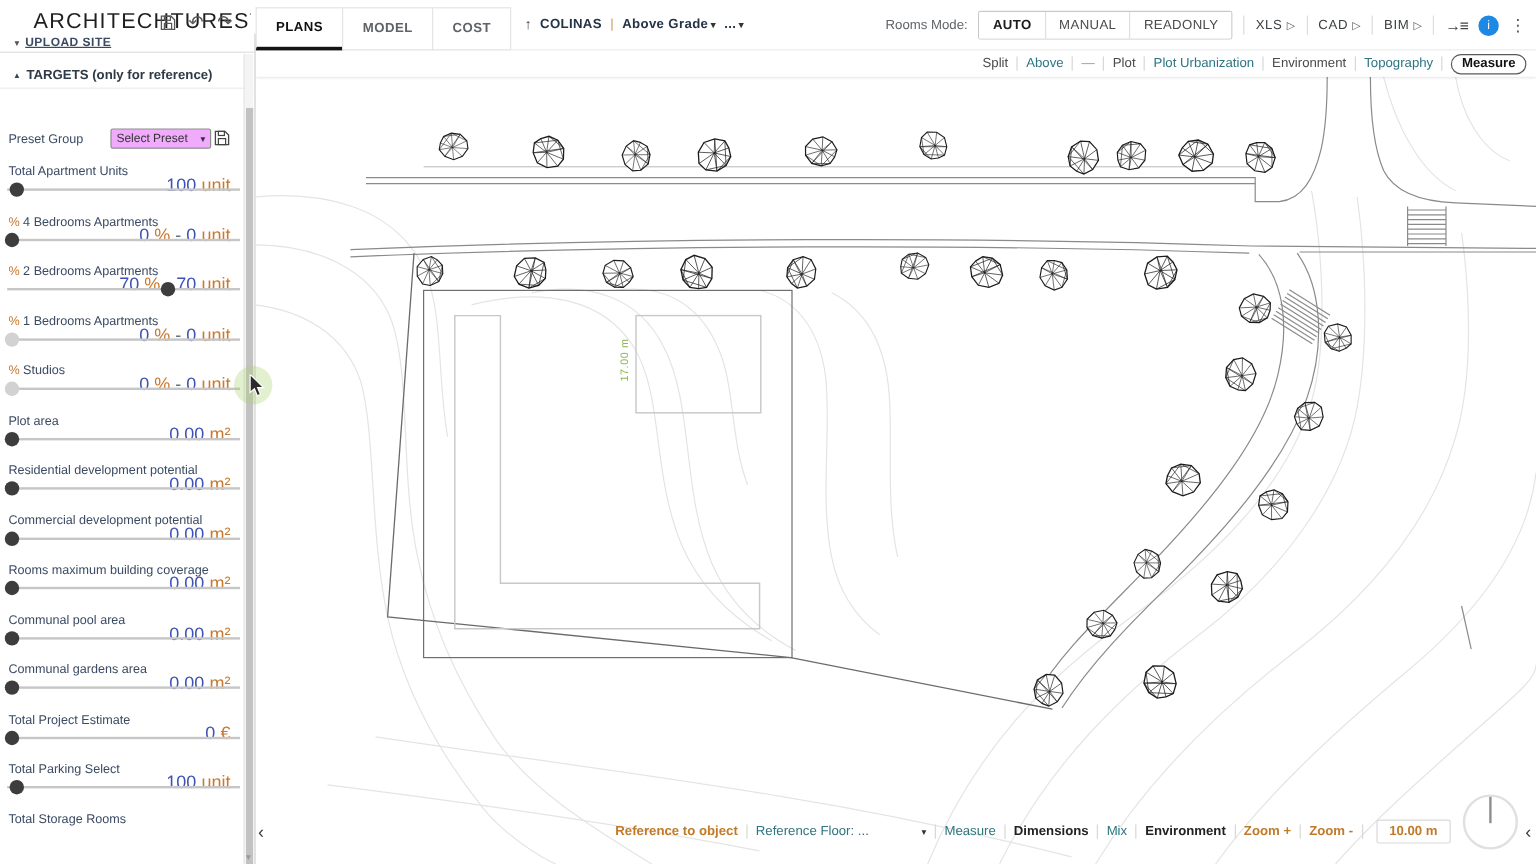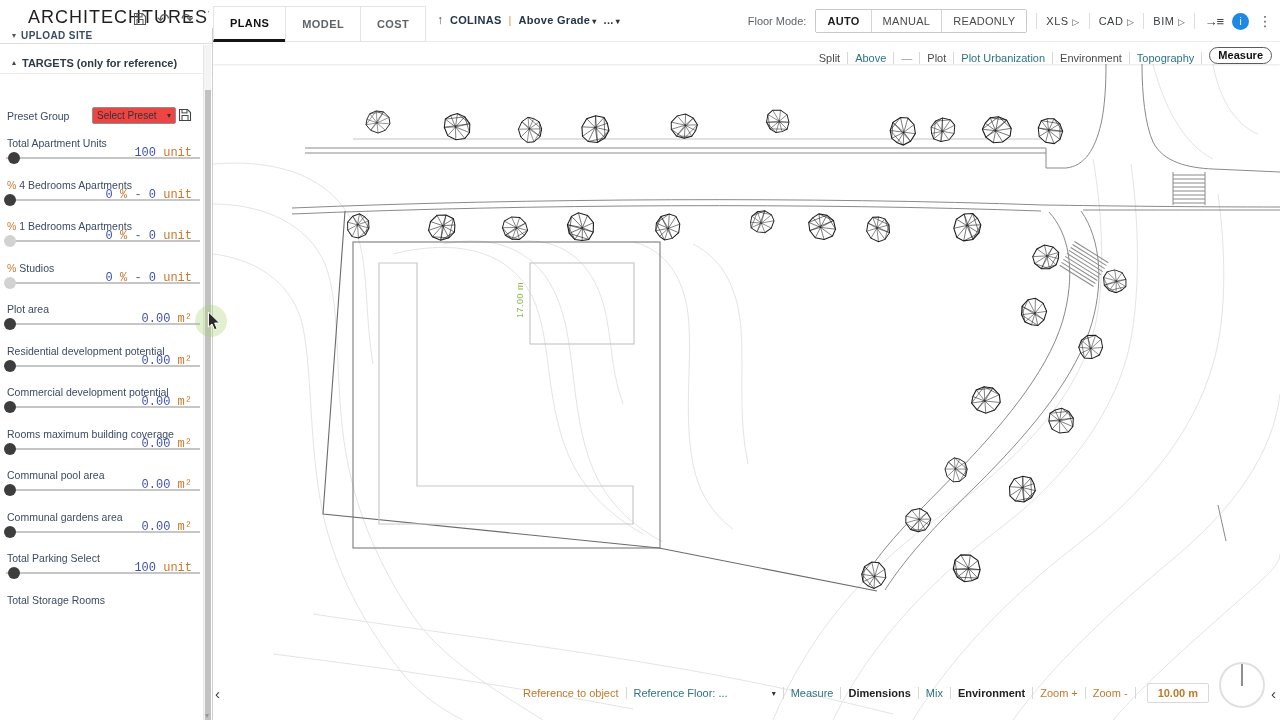--- a/index.html
+++ b/index.html
@@ -43,53 +43,53 @@
   .hsep { width:1px; height:16px; background:#ddd; }
   .exp-btn { color:#3c4043; letter-spacing:.5px; cursor:pointer; white-space:nowrap; }
   .exp-btn .tri { font-size:9px; color:#555; }
   #panel-icon { font-size:13px; color:#444; letter-spacing:-1px; cursor:pointer; }
   #avatar { width:17px; height:17px; border-radius:50%; background:#1e88e5; color:#fff;
             font-size:10px; display:flex; align-items:center; justify-content:center; cursor:pointer; }
   #kebab { font-size:14px; color:#555; cursor:pointer; }
 
   
   #toolbar2 { position:absolute; left:213px; top:42px; right:0; height:22px; background:#fff;
-              display:flex; align-items:flex-end; justify-content:flex-end; padding-right:8px;
+              display:flex; align-items:center; justify-content:flex-end; padding-right:8px;
               font-size:11px; z-index:15; box-shadow:0 1px 2px rgba(0,0,0,.10); }
   .l-item { cursor:pointer; white-space:nowrap; }
   .l-dark { color:#4a4a4a; }
   .l-teal { color:#2e7582; }
   .l-muted { color:#9a9a9a; }
   .l-selected { color:#111; font-weight:700; border:1px solid #5a5a5a; border-radius:9px;
                 padding:1px 8px 2px; }
   .l-sep { width:1px; height:12px; background:#d8d8d8; margin:0 7px; }
 
   
   #sidebar { position:absolute; left:0; top:28px; width:213px; height:692px; background:#fff;
              border-right:1px solid #cfcfcf; z-index:25; }
   #upload-row { height:16px; padding-left:12px; display:flex; align-items:center; gap:5px;
                 border-bottom:1px solid #dedede; cursor:pointer; }
   #upload-row .car { font-size:8px; color:#555; }
-  #upload-row .txt { font-size:10px; font-weight:700; letter-spacing:.4px; color:#3b4a63; }
+  #upload-row .txt { font-size:10px; font-weight:700; letter-spacing:.4px; color:#3b4a63;text-decoration:underline; }
   #targets-row { margin-top:8px; height:22px; padding-left:12px; display:flex; align-items:center;
                  gap:6px; border-bottom:1px solid #ececec; cursor:pointer; }
   #targets-row .car { font-size:8px; color:#37474f; }
   #targets-row .txt { font-size:11px; font-weight:700; color:#2f3a46; }
   #preset-row { position:absolute; left:0; top:78px; width:205px; height:20px; }
   #preset-label { position:absolute; left:7px; top:4px; font-size:10.5px; color:#3b4a63; }
   #preset-select { position:absolute; left:92px; top:1px; width:84px; height:17px;
-                   border:1px solid #8f8f8f; border-radius:2px; background:#ef4444; font-size:10px;
+                   border:1px solid #8f8f8f; border-radius:2px; background:#f0abfc; font-size:10px;
                    color:#333; display:flex; align-items:center; padding:0 4px; cursor:pointer; }
   #preset-select .caret { margin-left:auto; }
   #preset-save { position:absolute; left:178px; top:2px; cursor:pointer; }
 
   #sliders { position:absolute; left:0; top:109px; width:205px; }
   .srow { position:relative; height:41.5px; }
   .slabel { position:absolute; left:7px; top:0; font-size:10.5px; color:#3b4a63; white-space:nowrap; }
-  .sval { position:absolute; right:13px; top:9px; font-size:12px; white-space:nowrap;font-family:Liberation Mono, monospace; }
+  .sval { position:absolute; right:13px; top:9px; font-size:15px; white-space:nowrap; }
   .vn { color:#3f51b5; } .vu { color:#c8792e; } .vs { color:#546e7a; }
   .u  { color:#c8792e; }
   .strack { position:absolute; left:6px; top:20px; width:194px; height:2px; background:#c6c6c6;
             cursor:pointer; }
   .sthumb { position:absolute; top:-5px; width:12px; height:12px; border-radius:50%;
             background:#3d3d3d; cursor:pointer; }
   .sthumb.dis { background:#d2d2d2; }
 
   
   #sb-track { position:absolute; right:1px; top:17px; width:8px; height:675px; background:#f4f4f4;
@@ -102,21 +102,21 @@
   
   #canvas { position:absolute; left:213px; top:64px; width:1067px; height:656px; background:#fff;
             z-index:1; }
   #canvas svg { display:block; }
 
   
   #bottombar { position:absolute; left:213px; top:678px; right:0; height:30px; display:flex;
                align-items:center; justify-content:flex-end; font-size:11px; z-index:10;
                padding-right:4px; overflow:visible; }
   .b-item { white-space:nowrap; cursor:pointer; }
-  .b-orange { color:#c07a2a; } .b-teal { color:#2e7582; } .b-bold { color:#222; font-weight:700; }
+  .b-orange { color:#c07a2a;font-weight:bold; } .b-teal { color:#2e7582; } .b-bold { color:#222; font-weight:700; }
   .b-gap { width:42px; }
   .bsep { width:1px; height:12px; background:#d8d8d8; margin:0 7px; }
   #scalebox { border:1px solid #d9d9d9; border-radius:2px; padding:3px 10px; color:#c07a2a;
               font-weight:700; background:#fff; margin-left:4px; cursor:pointer; }
   #compass { width:46px; height:46px; border:2px solid #e0e0e0; border-radius:50%;
              margin:-16px 6px 0 10px; position:relative; cursor:pointer; }
   #compass .needle { position:absolute; left:50%; top:0; width:2px; height:22px;
                      margin-left:-1px; background:#8f8f8f; }
   .edge-chev { font-size:15px; color:#2f3a46; cursor:pointer; }
   #left-collapse { position:absolute; left:215px; top:685px; z-index:12; }
@@ -263,21 +263,21 @@
 
   <div id="project">
     <span class="up">↑</span>
     <b>COLINAS</b>
     <span class="pipe">|</span>
     <b><span>Above Grade</span><span class="caret">▾</span></b>
     <b><span>...</span><span class="caret">▾</span></b>
   </div>
 
   <div id="hdr-right">
-    <span id="editmode-label">Floor Mode:</span>
+    <span id="editmode-label">Rooms Mode:</span>
     <div id="editmode">
         <div class="em-btn active">AUTO</div>
         <div class="em-btn">MANUAL</div>
         <div class="em-btn">READONLY</div>
       </div>
     <div class="hsep"></div>
     <span class="exp-btn"><span>XLS</span> <span class="tri">▷</span></span>
     <div class="hsep"></div>
     <span class="exp-btn"><span>CAD</span> <span class="tri">▷</span></span>
     <div class="hsep"></div>
@@ -339,20 +339,27 @@
         </div>
       </div>
       <div class="srow">
         <div class="slabel"><span class="u">% </span>4 Bedrooms Apartments</div>
         <div class="sval"><span class="vn">0</span> <span class="vu">%</span> <span class="vs">-</span> <span class="vn">0</span> <span class="vu">unit</span></div>
         <div class="strack">
           <div class="sthumb" style="left: calc(2% - 6px);"></div>
         </div>
       </div>
       <div class="srow">
+        <div class="slabel"><span class="u">% </span>2 Bedrooms Apartments</div>
+        <div class="sval"><span class="vn">70</span> <span class="vu">%</span> <span class="vs">-</span> <span class="vn">70</span> <span class="vu">unit</span></div>
+        <div class="strack">
+          <div class="sthumb" style="left: calc(69% - 6px);"></div>
+        </div>
+      </div>
+      <div class="srow">
         <div class="slabel"><span class="u">% </span>1 Bedrooms Apartments</div>
         <div class="sval"><span class="vn">0</span> <span class="vu">%</span> <span class="vs">-</span> <span class="vn">0</span> <span class="vu">unit</span></div>
         <div class="strack">
           <div class="sthumb dis" style="left: calc(2% - 6px);"></div>
         </div>
       </div>
       <div class="srow">
         <div class="slabel"><span class="u">% </span>Studios</div>
         <div class="sval"><span class="vn">0</span> <span class="vu">%</span> <span class="vs">-</span> <span class="vn">0</span> <span class="vu">unit</span></div>
         <div class="strack">
@@ -390,20 +397,27 @@
       <div class="srow">
         <div class="slabel">Communal pool area</div>
         <div class="sval"><span class="vn">0.00</span> <span class="vu">m²</span></div>
         <div class="strack">
           <div class="sthumb" style="left: calc(2% - 6px);"></div>
         </div>
       </div>
       <div class="srow">
         <div class="slabel">Communal gardens area</div>
         <div class="sval"><span class="vn">0.00</span> <span class="vu">m²</span></div>
+        <div class="strack">
+          <div class="sthumb" style="left: calc(2% - 6px);"></div>
+        </div>
+      </div>
+      <div class="srow">
+        <div class="slabel">Total Project Estimate</div>
+        <div class="sval"><span class="vn">0</span> <span class="vu">€</span></div>
         <div class="strack">
           <div class="sthumb" style="left: calc(2% - 6px);"></div>
         </div>
       </div>
       <div class="srow">
         <div class="slabel">Total Parking Select</div>
         <div class="sval"><span class="vn">100</span> <span class="vu">unit</span></div>
         <div class="strack">
           <div class="sthumb" style="left: calc(4% - 6px);"></div>
         </div>

